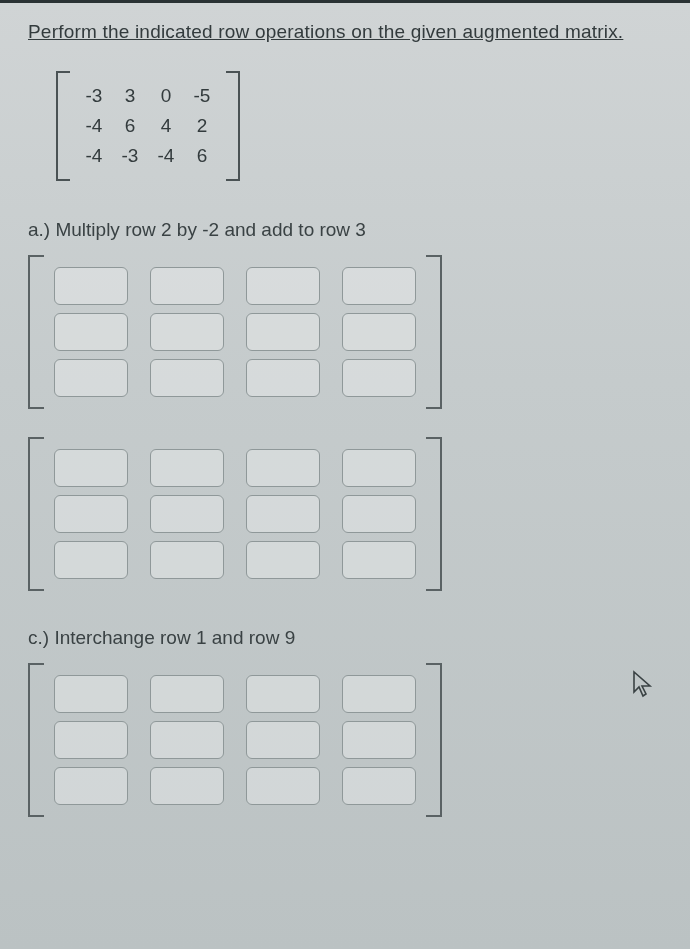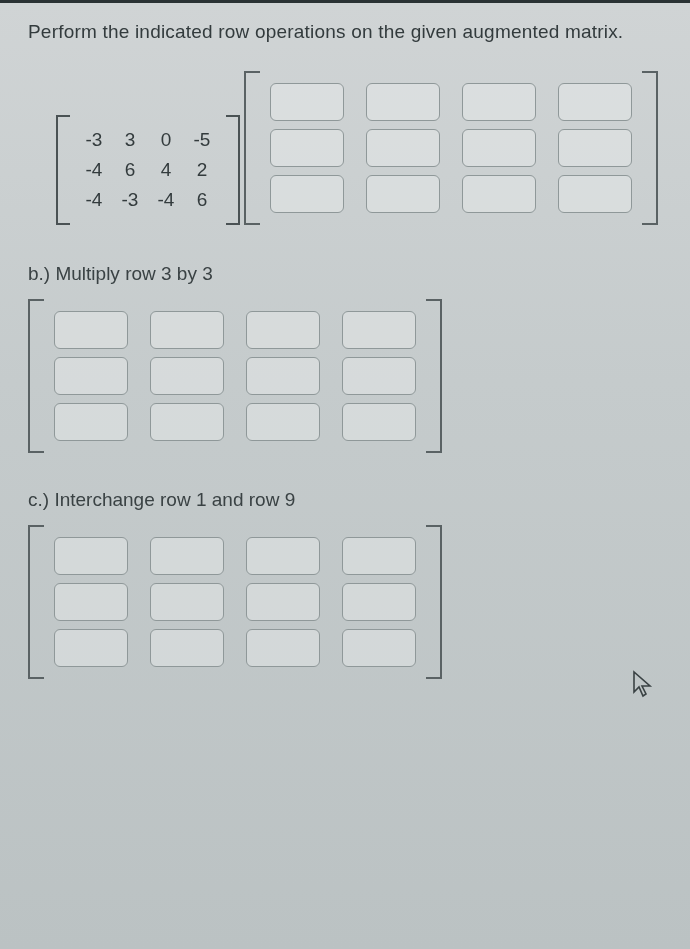--- a/index.html
+++ b/index.html
@@ -17,20 +17,21 @@
     background: linear-gradient(180deg, #d0d4d5 0%, #c5cbcc 40%, #bbc2c3 100%);
     min-height: 949px;
     box-sizing: border-box;
     border-top: 3px solid #2a3234;
   }
   .instruction {
     font-size: 19px;
     color: #333b3d;
     margin-bottom: 28px;
     letter-spacing: 0.2px;
+    text-decoration: underline;
   }
   .matrix-display {
     display: inline-flex;
     align-items: stretch;
     margin: 0 0 30px 28px;
   }
   .bracket-left, .bracket-right {
     width: 12px;
     position: relative;
     border-top: 2px solid #4a5254;
@@ -123,20 +124,21 @@
       <div class="m-row">
         <span class="m-cell">-4</span>
         <span class="m-cell">-3</span>
         <span class="m-cell">-4</span>
         <span class="m-cell">6</span>
       </div>
     </div>
     <div class="bracket-right"></div>
   </div>
 
+  <div class="part-label">a.) Multiply row 2 by -2 and add to row 3</div>
   <div class="input-matrix">
     <div class="ibracket-left"></div>
     <div class="input-body">
         <div class="in-row">
           <input type="text" class="cell-input" style="">
           <input type="text" class="cell-input" style="">
           <input type="text" class="cell-input" style="">
           <input type="text" class="cell-input" style="">
         </div>
         <div class="in-row">
@@ -148,21 +150,20 @@
         <div class="in-row">
           <input type="text" class="cell-input" style="">
           <input type="text" class="cell-input" style="">
           <input type="text" class="cell-input" style="">
           <input type="text" class="cell-input" style="">
         </div>
       </div>
     <div class="ibracket-right"></div>
   </div>
 
-  <div class="part-label">b.) Multiply row 3 by 3</div>
   <div class="input-matrix">
     <div class="ibracket-left"></div>
     <div class="input-body">
         <div class="in-row">
           <input type="text" class="cell-input" style="">
           <input type="text" class="cell-input" style="">
           <input type="text" class="cell-input" style="">
           <input type="text" class="cell-input" style="">
         </div>
         <div class="in-row">

